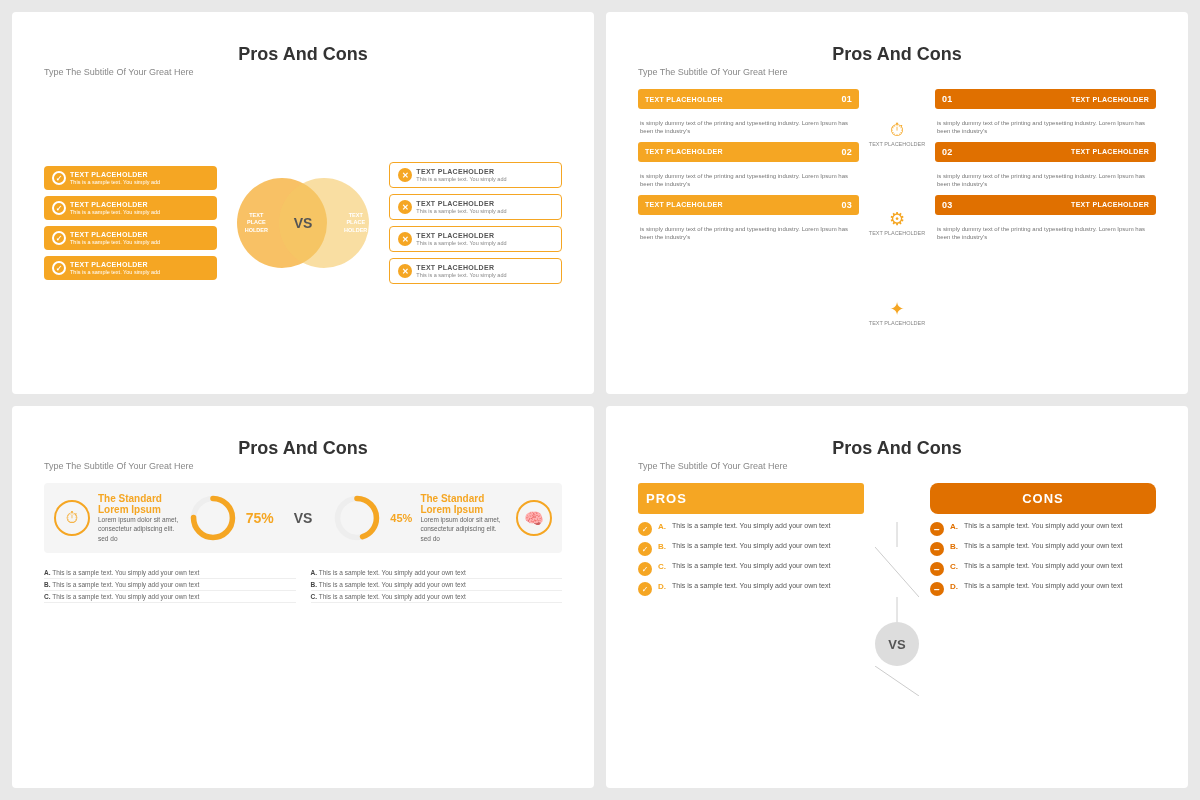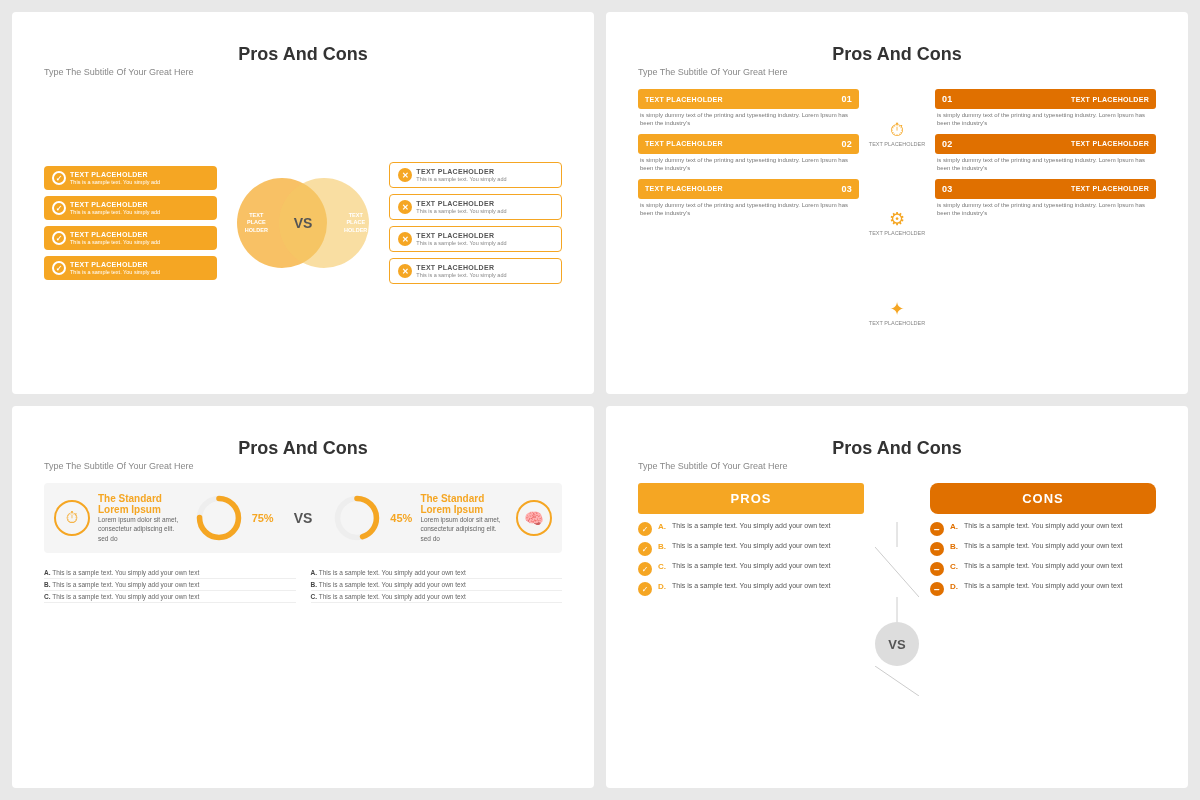--- a/index.html
+++ b/index.html
@@ -187,21 +187,21 @@
     .slide2-middle {
       width: 60px;
       display: flex;
       flex-direction: column;
       align-items: center;
       justify-content: space-around;
     }
     .s2-row {
       display: flex;
       flex-direction: column;
-      gap: 2px;
+      gap: 10px;
     }
     .s2-header-badge {
       border-radius: 3px;
       padding: 5px 7px;
       font-size: 7px;
       font-weight: 700;
       letter-spacing: 0.3px;
       display: flex;
       align-items: center;
       justify-content: space-between;
@@ -309,21 +309,21 @@
     .slide4-headers {
       display: flex;
       gap: 8px;
       margin-bottom: 8px;
       align-items: center;
     }
     .slide4-pros-header {
       flex: 1;
       background: #f5a623;
       color: #fff;
-      text-align: center;
+      text-align: left;
       padding: 8px;
       border-radius: 3px;
       font-size: 13px;
       font-weight: 700;
       letter-spacing: 1px;
     }
     .slide4-cons-header {
       flex: 1;
       background: #e07000;
       color: #fff;
@@ -582,21 +582,21 @@
       <div class="s3-side">
         <div class="s3-icon-circle">⏱</div>
         <div>
           <div class="s3-title">The Standard Lorem Ipsum</div>
           <div class="s3-desc">Lorem ipsum dolor sit amet, consectetur adipiscing elit. sed do</div>
         </div>
         <svg class="s3-donut donut-svg" viewBox="0 0 36 36" width="50" height="50">
           <circle cx="18" cy="18" r="14" fill="none" stroke="#eee" stroke-width="4"></circle>
           <circle cx="18" cy="18" r="14" fill="none" stroke="#f5a623" stroke-width="4" stroke-dasharray="65.94 87.96" stroke-linecap="round"></circle>
         </svg>
-        <div style="font-size:11px;font-weight:700;color:#f5a623;">75%</div>
+        <div style="font-size:14px;font-weight:700;color:#f5a623;">75%</div>
       </div>
 
       <div class="s3-vs">VS</div>
 
       <div class="s3-side">
         <svg class="s3-donut donut-svg" viewBox="0 0 36 36" width="50" height="50">
           <circle cx="18" cy="18" r="14" fill="none" stroke="#eee" stroke-width="4"></circle>
           <circle cx="18" cy="18" r="14" fill="none" stroke="#f5a623" stroke-width="4" stroke-dasharray="39.58 87.96" stroke-linecap="round"></circle>
         </svg>
         <div style="font-size:11px;font-weight:700;color:#f5a623;">45%</div>

